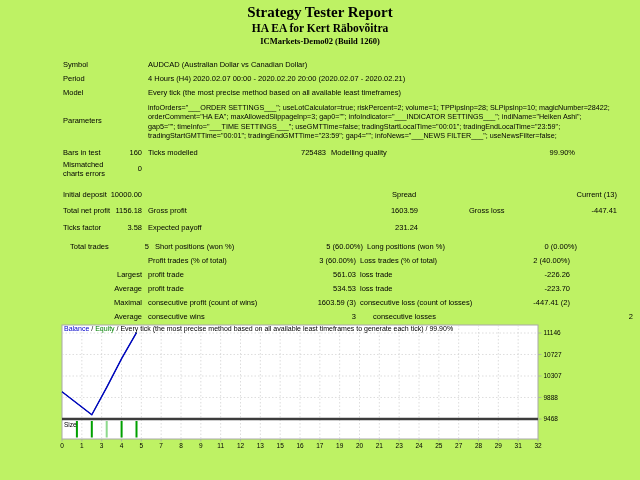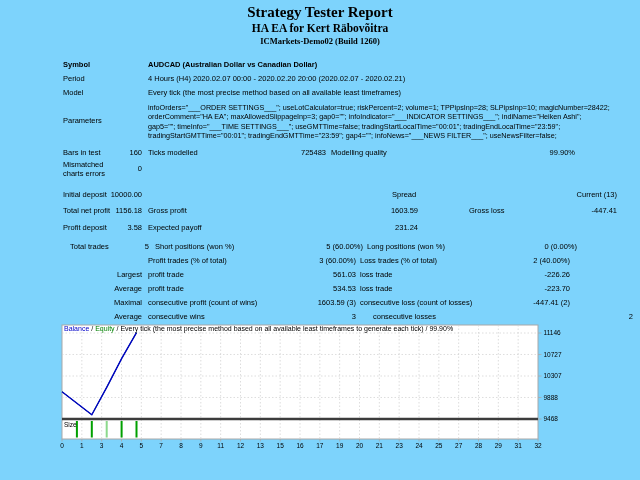--- a/index.html
+++ b/index.html
@@ -1,16 +1,16 @@
 <!DOCTYPE html>
 <html><head>
 <meta charset="utf-8">
 <style>
   html,body{margin:0;padding:0;background:#fff;}
-  .page{position:relative;width:640px;height:480px;background:#7dd3fc;overflow:hidden;
+  .page{position:relative;width:640px;height:480px;background:#bef264;overflow:hidden;
         font-family:"Liberation Sans",sans-serif;color:#000;}
   .report-header{text-align:center;padding-top:4px;}
   .title{font-family:"Liberation Serif",serif;font-weight:bold;font-size:15px;line-height:17px;}
   .subtitle{font-family:"Liberation Serif",serif;font-weight:bold;font-size:11.5px;line-height:13px;margin-top:1px;}
   .server{font-family:"Liberation Serif",serif;font-weight:bold;font-size:8.5px;line-height:10px;margin-top:1px;}
   #stats-table{position:relative;margin-top:5px;font-size:7.5px;}
   .trow{position:relative;}
   .cell{position:absolute;top:50%;transform:translateY(-50%);line-height:8.5px;white-space:nowrap;}
   .c-l1{left:63px;width:58px;white-space:normal;}
   .c-v1{left:92px;width:50px;text-align:right;}
@@ -37,21 +37,21 @@
 <body>
 
 <div class="page">
   <div class="report-header">
     <div class="title">Strategy Tester Report</div>
     <div class="subtitle">HA EA for Kert Räbovõitra</div>
     <div class="server">ICMarkets-Demo02 (Build 1260)</div>
   </div>
 
   <div id="stats-table">
-      <div class="trow secA" style="height: 14px; margin-top: 12px; font-weight: bold;">
+      <div class="trow secA" style="height: 14px; margin-top: 12px;">
         <div class="cell c-l1">Symbol</div>
         <div class="cell c-va">AUDCAD (Australian Dollar vs Canadian Dollar)</div>
       </div>
       <div class="trow secA" style="height: 14px; margin-top: 0px;">
         <div class="cell c-l1">Period</div>
         <div class="cell c-va">4 Hours (H4) 2020.02.07 00:00 - 2020.02.20 20:00 (2020.02.07 - 2020.02.21)</div>
       </div>
       <div class="trow secA" style="height: 14px; margin-top: 0px;">
         <div class="cell c-l1">Model</div>
         <div class="cell c-va">Every tick (the most precise method based on all available least timeframes)</div>
@@ -85,21 +85,21 @@
       </div>
       <div class="trow secC" style="height: 20px; margin-top: 0px;">
         <div class="cell c-l1">Total net profit</div>
         <div class="cell c-v1">1156.18</div>
         <div class="cell c-l2">Gross profit</div>
         <div class="cell c-v2">1603.59</div>
         <div class="cell c-l3">Gross loss</div>
         <div class="cell c-v3">-447.41</div>
       </div>
       <div class="trow secC" style="height: 13px; margin-top: 0px;">
-        <div class="cell c-l1">Profit deposit</div>
+        <div class="cell c-l1">Ticks factor</div>
         <div class="cell c-v1">3.58</div>
         <div class="cell c-l2">Expected payoff</div>
         <div class="cell c-v2">231.24</div>
       </div>
       <div class="trow secD" style="height: 14px; margin-top: 6px; margin-left: 7px;">
         <div class="cell c-l1">Total trades</div>
         <div class="cell c-v1">5</div>
         <div class="cell c-l2">Short positions (won %)</div>
         <div class="cell c-v2">5 (60.00%)</div>
         <div class="cell c-l3">Long positions (won %)</div>

